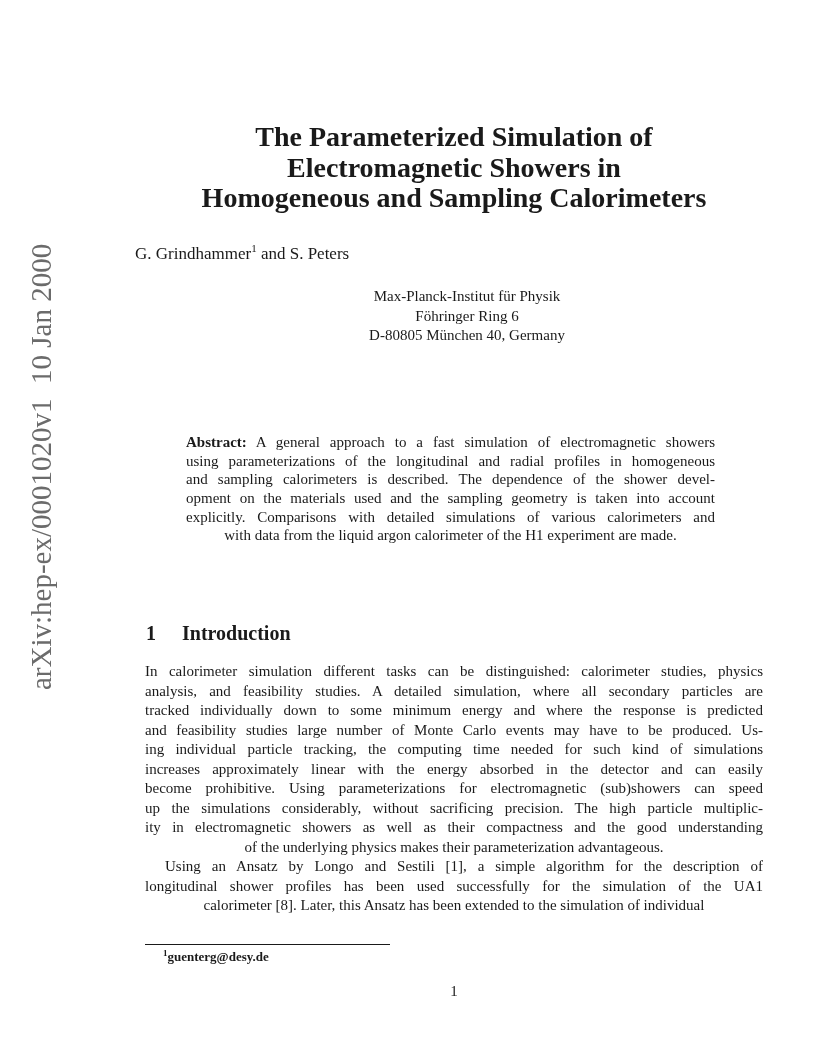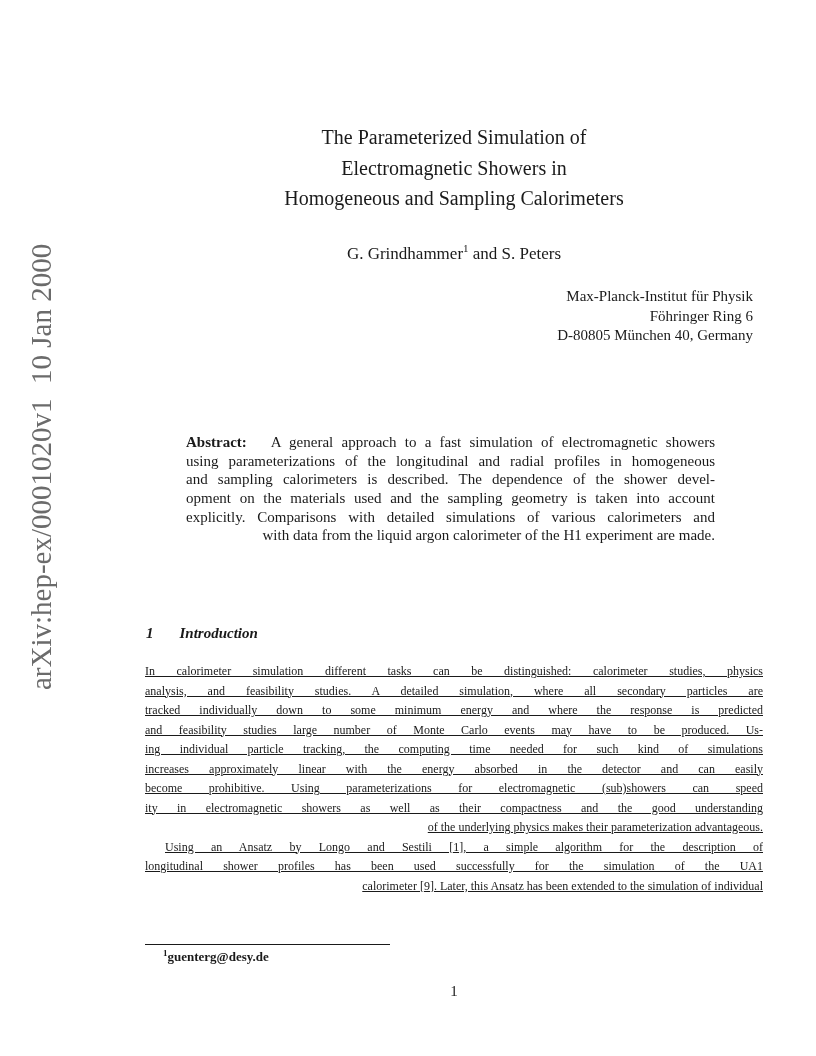--- a/index.html
+++ b/index.html
@@ -22,61 +22,61 @@
     transform-origin: 0 0;
     font-size: 29px;
     line-height: 34px;
     color: #6b6b6b;
     white-space: pre;
   }
 
   
   .title {
     position: absolute; left: 145px; top: 122px; width: 618px;
-    font-size: 20px; font-weight: normal; line-height: 30.5px;
+    font-size: 28px; font-weight: bold; line-height: 30.5px;
   }
   .title-line { text-align: center; }
 
   
   .authors {
-    position: absolute; left: 145px; top: 244px; width: 618px;
-    font-size: 17px; text-align: center;
+    position: absolute; left: 135px; top: 244px; width: 618px;
+    font-size: 17px; text-align: left;
   }
   .fnmark { font-size: 11px; vertical-align: super; line-height: 0; }
 
   
   .affiliation {
-    position: absolute; left: 135px; top: 287px; width: 618px;
-    font-size: 15px; line-height: 19.5px; text-align: right;
+    position: absolute; left: 158px; top: 287px; width: 618px;
+    font-size: 15px; line-height: 19.5px; text-align: center;
   }
 
   
   .abstract {
     position: absolute; left: 186px; top: 433px; width: 529px;
     font-size: 15px;
   }
   .abs-line { height: 18.7px; line-height: 18.7px; }
   .bold { font-weight: bold; }
-  .abstract .bold { margin-right: 24px; font-family: Liberation Serif, serif; }
+  .abstract .bold { margin-right: 9px; font-family: Liberation Serif, serif; }
 
   
   .jline { text-align: justify; overflow: hidden; }
   .jline::after { content: ""; display: inline-block; width: 100%; height: 0; }
-  .jline.last-line { text-align: right; }
+  .jline.last-line { text-align: center; }
   .jline.last-line::after { content: none; }
 
   
   .section-heading {
     position: absolute; left: 146px; top: 619px; width: 618px;
-    font-size: 15px; font-weight: bold; line-height: 28px; font-style: italic;
+    font-size: 20px; font-weight: bold; line-height: 28px;
   }
   .sec-num { margin-right: 26px; }
 
   
-  .body-text { position: absolute; left: 145px; top: 662px; width: 618px; font-size: 12px; text-decoration: underline; }
+  .body-text { position: absolute; left: 145px; top: 662px; width: 618px; font-size: 15px; }
   .body-line { height: 19.5px; line-height: 19.5px; }
   .indent-first .jline:first-child { text-indent: 20px; }
 
   
   .footnote-rule {
     position: absolute; left: 145px; top: 944px; width: 245px;
     border-top: 1px solid #1a1a1a; height: 0;
   }
   .footnote {
     position: absolute; left: 145px; top: 948px; width: 618px;
@@ -126,27 +126,28 @@
 
   <div class="body-text">
     <div class="para">
         <div class="jline body-line">In calorimeter simulation different tasks can be distinguished: calorimeter studies, physics</div>
         <div class="jline body-line">analysis, and feasibility studies. A detailed simulation, where all secondary particles are</div>
         <div class="jline body-line">tracked individually down to some minimum energy and where the response is predicted</div>
         <div class="jline body-line">and feasibility studies large number of Monte Carlo events may have to be produced. Us-</div>
         <div class="jline body-line">ing individual particle tracking, the computing time needed for such kind of simulations</div>
         <div class="jline body-line">increases approximately linear with the energy absorbed in the detector and can easily</div>
         <div class="jline body-line">become prohibitive. Using parameterizations for electromagnetic (sub)showers can speed</div>
+        <div class="jline body-line">up the simulations considerably, without sacrificing precision. The high particle multiplic-</div>
         <div class="jline body-line">ity in electromagnetic showers as well as their compactness and the good understanding</div>
         <div class="jline body-line last-line">of the underlying physics makes their parameterization advantageous.</div>
       </div>
     <div class="para indent-first">
         <div class="jline body-line">Using an Ansatz by Longo and Sestili [1], a simple algorithm for the description of</div>
         <div class="jline body-line">longitudinal shower profiles has been used successfully for the simulation of the UA1</div>
-        <div class="jline body-line last-line">calorimeter [9]. Later, this Ansatz has been extended to the simulation of individual</div>
+        <div class="jline body-line last-line">calorimeter [8]. Later, this Ansatz has been extended to the simulation of individual</div>
       </div>
   </div>
 
   <div class="footnote-rule"></div>
 
   <div class="footnote"><sup class="fnmark-sm">1</sup><span>guenterg@desy.de</span></div>
 
   <div class="page-number">1</div>
 
 </div>

